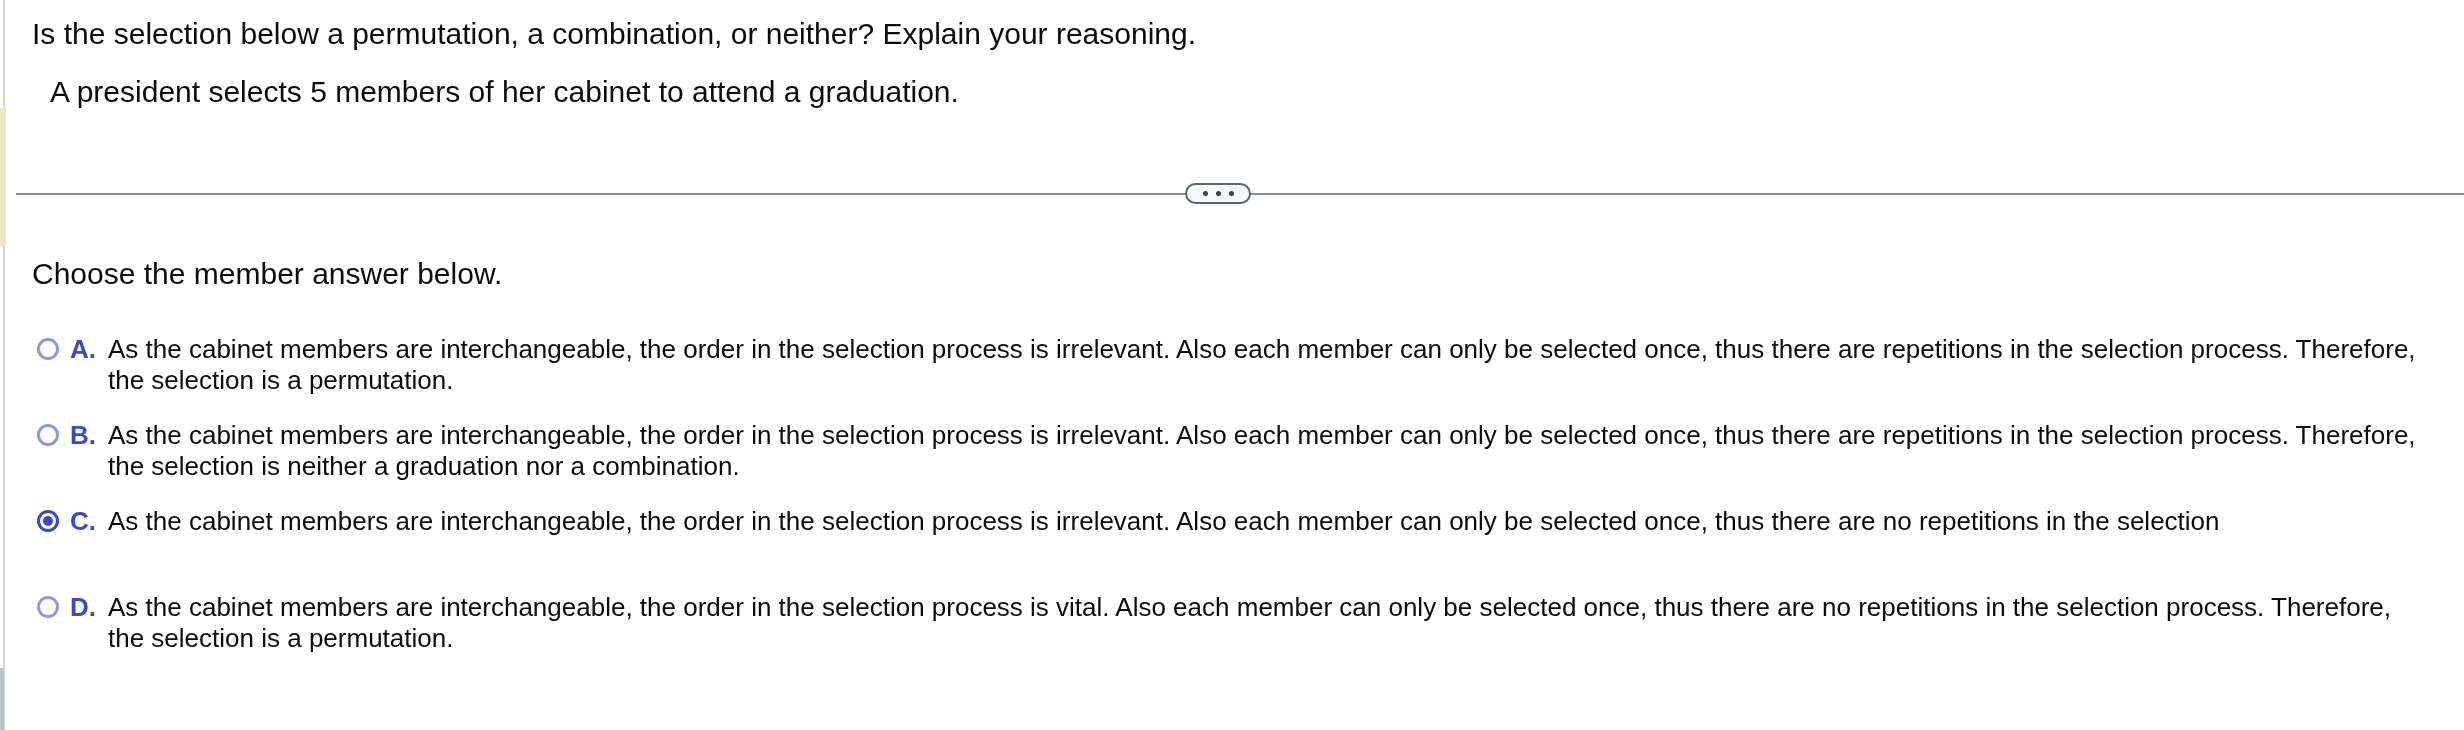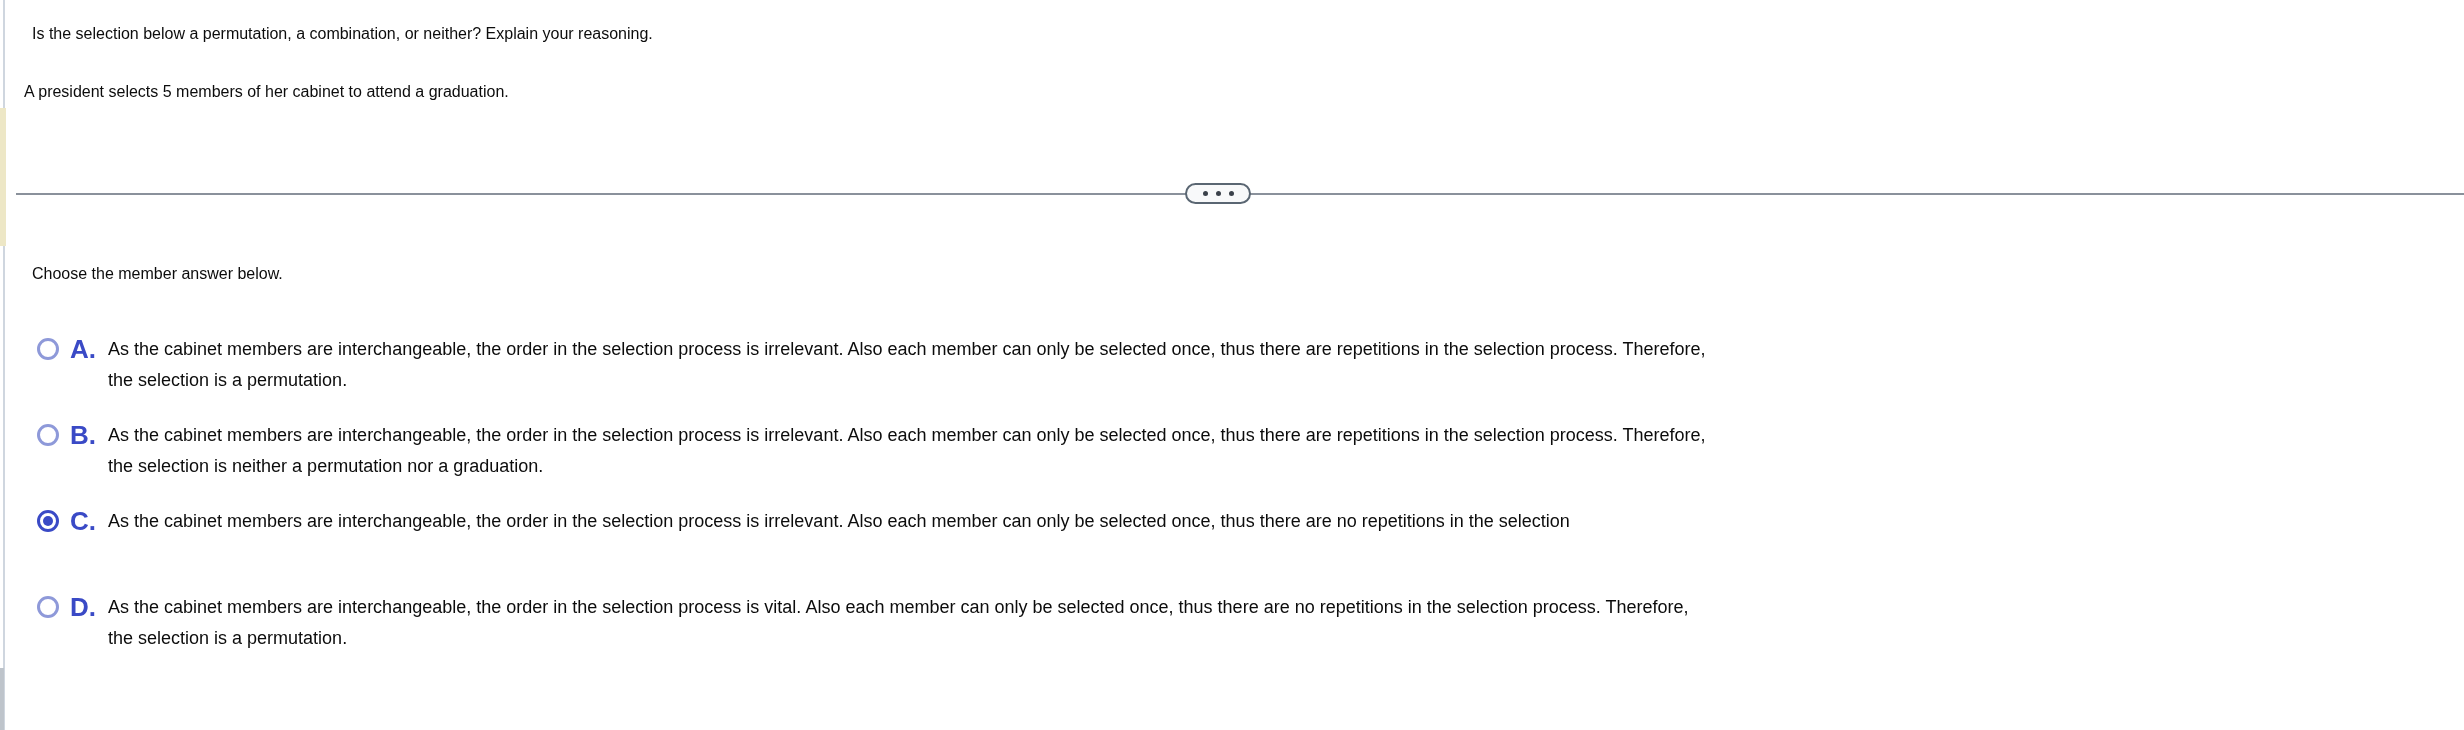--- a/index.html
+++ b/index.html
@@ -6,26 +6,26 @@
   body {
     width: 2464px; height: 730px;
     background: #ffffff;
     position: relative;
     overflow: hidden;
     font-family: "Liberation Sans", sans-serif;
     color: #0c0c0c;
   }
   .text-line {
     position: absolute;
-    font-size: 16px;
+    font-size: 30px;
     line-height: 31px;
     white-space: nowrap;
   }
   .q1 { top: 18px; left: 32px; }
-  .q2 { top: 76px; left: 24px; }
+  .q2 { top: 76px; left: 50px; }
   .instruction { top: 258px; left: 32px; }
 
   
   .left-vline {
     position: absolute; left: 3px; top: 0; width: 2px; height: 730px;
     background: #cfd6df;
   }
   .left-yellow-strip {
     position: absolute; left: 0; top: 108px; width: 6px; height: 138px;
     background: #ede7c6;
@@ -58,21 +58,21 @@
 
   
   .options { position: absolute; top: 334px; left: 0; right: 0; }
   .option {
     position: relative;
     padding-left: 108px;
     margin-bottom: 24px;
     min-height: 62px;
   }
   .option .line {
-    font-size: 18px; line-height: 31px; white-space: nowrap;
+    font-size: 26px; line-height: 31px; white-space: nowrap;
   }
   .option .letter {
     position: absolute; left: 70px; top: 0;
     font-size: 26px; line-height: 31px; font-weight: bold;
     color: #3a4ac6;
   }
   .radio {
     position: absolute; left: 37px; top: 4px;
     width: 22px; height: 22px;
     box-sizing: border-box;
@@ -112,21 +112,21 @@
   <div class="option">
     <span class="radio"></span>
     <span class="letter">A.</span>
     <div class="line">As the cabinet members are interchangeable, the order in the selection process is irrelevant. Also each member can only be selected once, thus there are repetitions in the selection process. Therefore,</div>
     <div class="line">the selection is a permutation.</div>
   </div>
   <div class="option">
     <span class="radio"></span>
     <span class="letter">B.</span>
     <div class="line">As the cabinet members are interchangeable, the order in the selection process is irrelevant. Also each member can only be selected once, thus there are repetitions in the selection process. Therefore,</div>
-    <div class="line">the selection is neither a permutation nor a graduation.</div>
+    <div class="line">the selection is neither a graduation nor a combination.</div>
   </div>
   <div class="option">
     <span class="radio checked"></span>
     <span class="letter">C.</span>
     <div class="line">As the cabinet members are interchangeable, the order in the selection process is irrelevant. Also each member can only be selected once, thus there are no repetitions in the selection</div>
   </div>
   <div class="option">
     <span class="radio"></span>
     <span class="letter">D.</span>
     <div class="line">As the cabinet members are interchangeable, the order in the selection process is vital. Also each member can only be selected once, thus there are no repetitions in the selection process. Therefore,</div>

